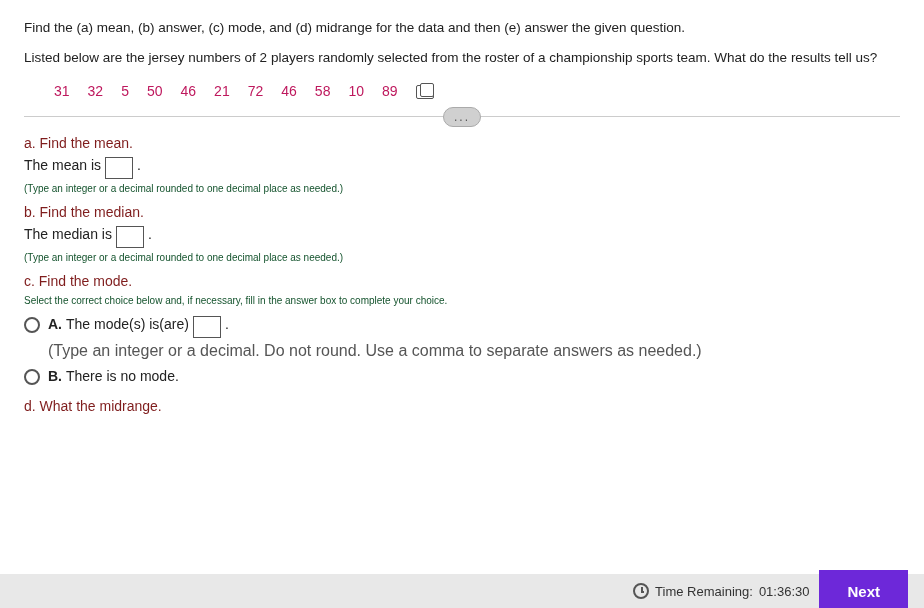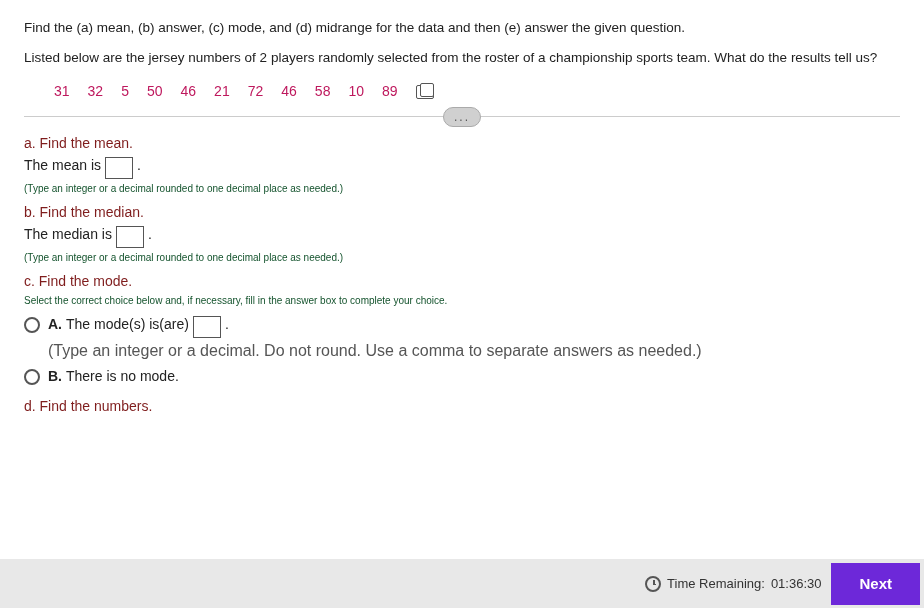--- a/index.html
+++ b/index.html
@@ -132,26 +132,26 @@
       border: 2px solid #555;
       flex-shrink: 0;
       margin-top: 1px;
       background: white;
     }
     .footer-bar {
       position: absolute;
       bottom: 0;
       left: 0;
       width: 100%;
-      height: 49px;
+      height: 34px;
       background: #e8e8e8;
       display: flex;
       align-items: center;
       justify-content: flex-end;
-      padding-right: 4px;
+      padding-right: 16px;
     }
     .timer-section {
       display: flex;
       align-items: center;
       gap: 6px;
       margin-right: 10px;
       font-size: 13px;
       color: #333;
     }
     .clock-icon {
@@ -270,21 +270,21 @@
         <div>
           <div class="answer-line">
             <strong>B.</strong>
             <span>There is no mode.</span>
           </div>
         </div>
       </div>
     </div>
 
     <div class="section">
-      <p class="section-label">d. Find the numbers.</p>
+      <p class="section-label">d. What the midrange.</p>
     </div>
 
   </div>
 
   <div class="footer-bar">
     <div class="timer-section">
       <div class="clock-icon"></div>
       <span>Time Remaining:</span>
       <span>01:36:30</span>
     </div>

